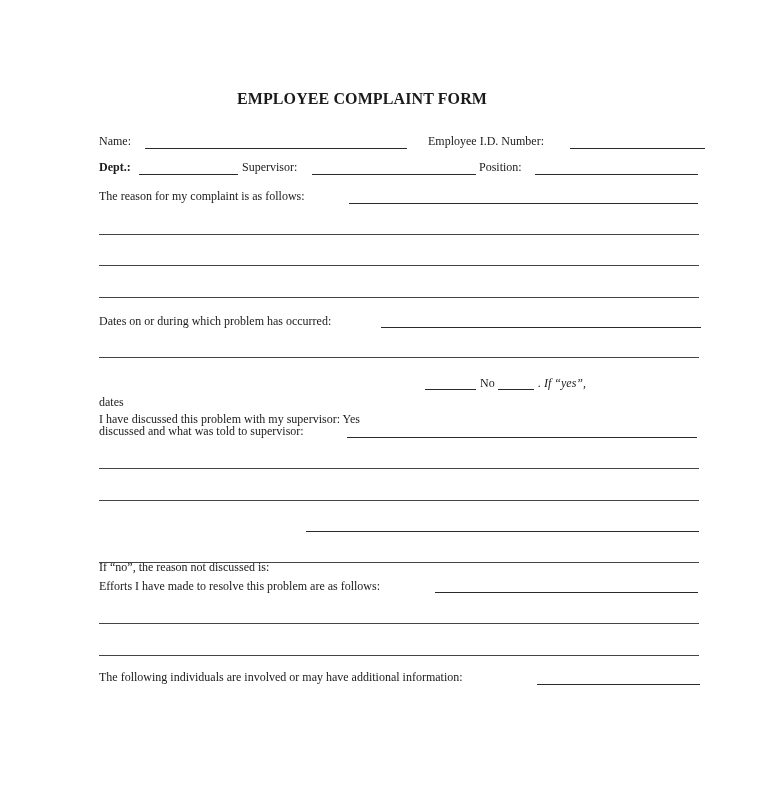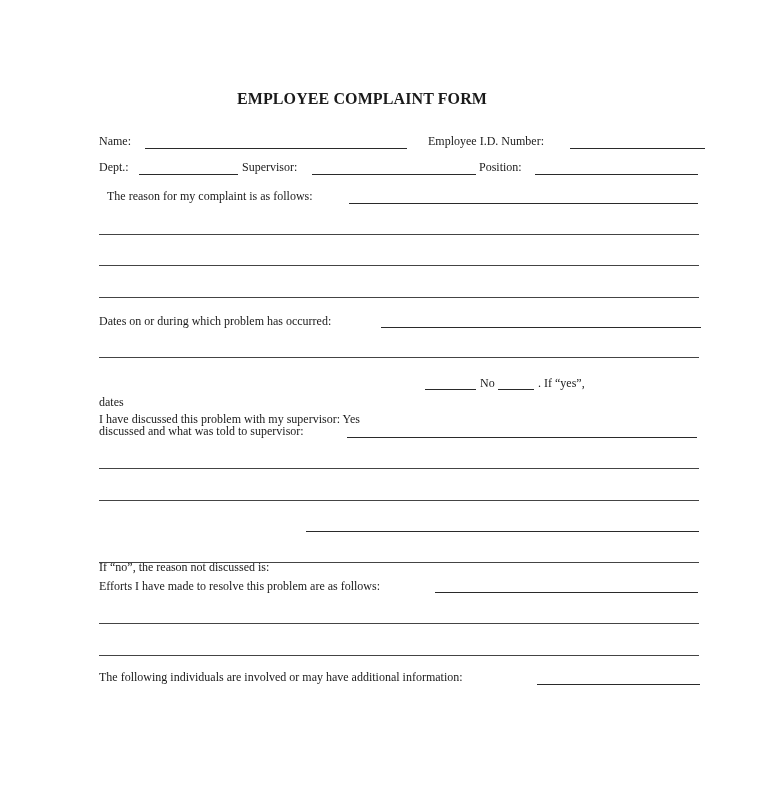--- a/index.html
+++ b/index.html
@@ -15,42 +15,42 @@
 <body>
 
 <div>
   <div class="title">EMPLOYEE COMPLAINT FORM</div>
 
   <span class="txt" style="left:99px; top:133px;">Name:</span>
   <div class="ul" style="left:145px; width:262px; top:148px;"></div>
   <span class="txt" style="left:428px; top:133px;text-align:center;">Employee I.D. Number:</span>
   <div class="ul" style="left:570px; width:135px; top:148px;"></div>
 
-  <span class="txt" style="left:99px; top:159px;">Dept.:</span>
+  <span class="txt" style="left:99px; top:159px;font-weight:bold;">Dept.:</span>
   <div class="ul" style="left:139px; width:99px; top:174px;"></div>
   <span class="txt" style="left:242px; top:159px;">Supervisor:</span>
   <div class="ul" style="left:312px; width:164px; top:174px;"></div>
   <span class="txt" style="left:479px; top:159px;">Position:</span>
   <div class="ul" style="left:535px; width:163px; top:174px;"></div>
 
-  <span class="txt" style="left:99px; top:188px;margin-left:8px;">The reason for my complaint is as follows:</span>
+  <span class="txt" style="left:99px; top:188px;">The reason for my complaint is as follows:</span>
   <div class="ul" style="left:349px; width:349px; top:203px;"></div>
   <div class="ul full" style="top:234px;"></div>
   <div class="ul full" style="top:265px;"></div>
   <div class="ul full" style="top:297px;"></div>
 
   <span class="txt" style="left:99px; top:313px;">Dates on or during which problem has occurred:</span>
   <div class="ul" style="left:381px; width:320px; top:327px;"></div>
   <div class="ul full" style="top:357px;"></div>
 
   <span class="txt" style="left:99px; top:375px;margin-top:36px;">I have discussed this problem with my supervisor: Yes</span>
   <div class="ul" style="left:425px; width:51px; top:389px;"></div>
   <span class="txt" style="left:480px; top:375px;">No</span>
   <div class="ul" style="left:498px; width:36px; top:389px;"></div>
-  <span class="txt" style="left:538px; top:375px;">. If “yes”,</span>
+  <span class="txt" style="left:538px; top:375px;font-style:italic;">. If “yes”,</span>
   <span class="txt" style="left:99px; top:394px;">dates</span>
 
   <span class="txt" style="left:99px; top:423px;">discussed and what was told to supervisor:</span>
   <div class="ul" style="left:347px; width:350px; top:437px;"></div>
   <div class="ul full" style="top:468px;"></div>
   <div class="ul full" style="top:500px;"></div>
 
   <span class="txt" style="left:99px; top:516px;margin-top:43px;">If “no”, the reason not discussed is:</span>
   <div class="ul" style="left:306px; width:393px; top:531px;"></div>
   <div class="ul full" style="top:562px;"></div>

